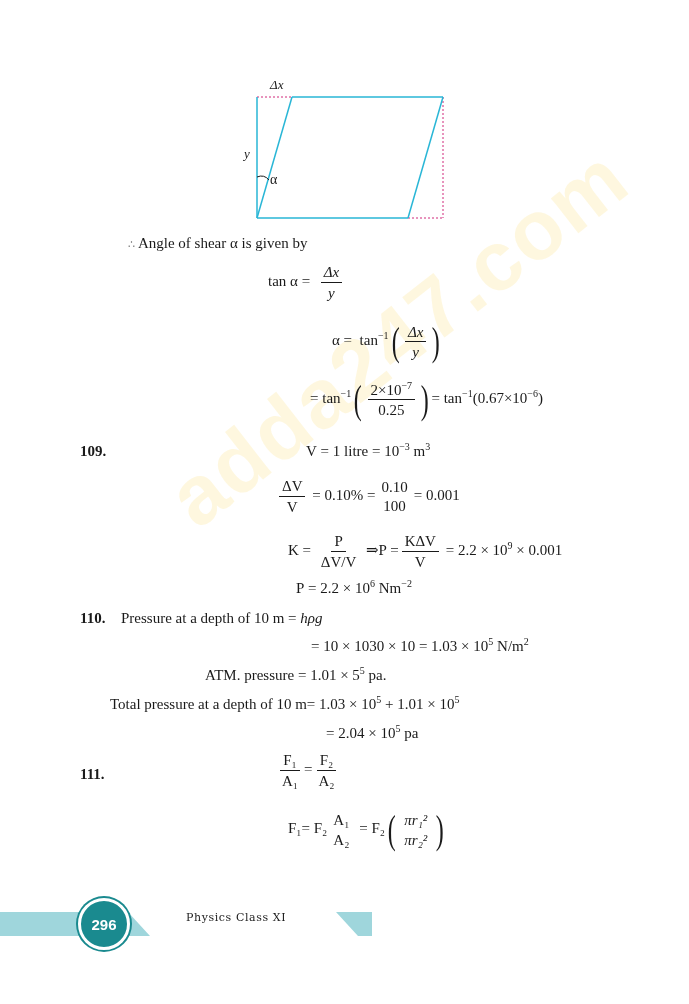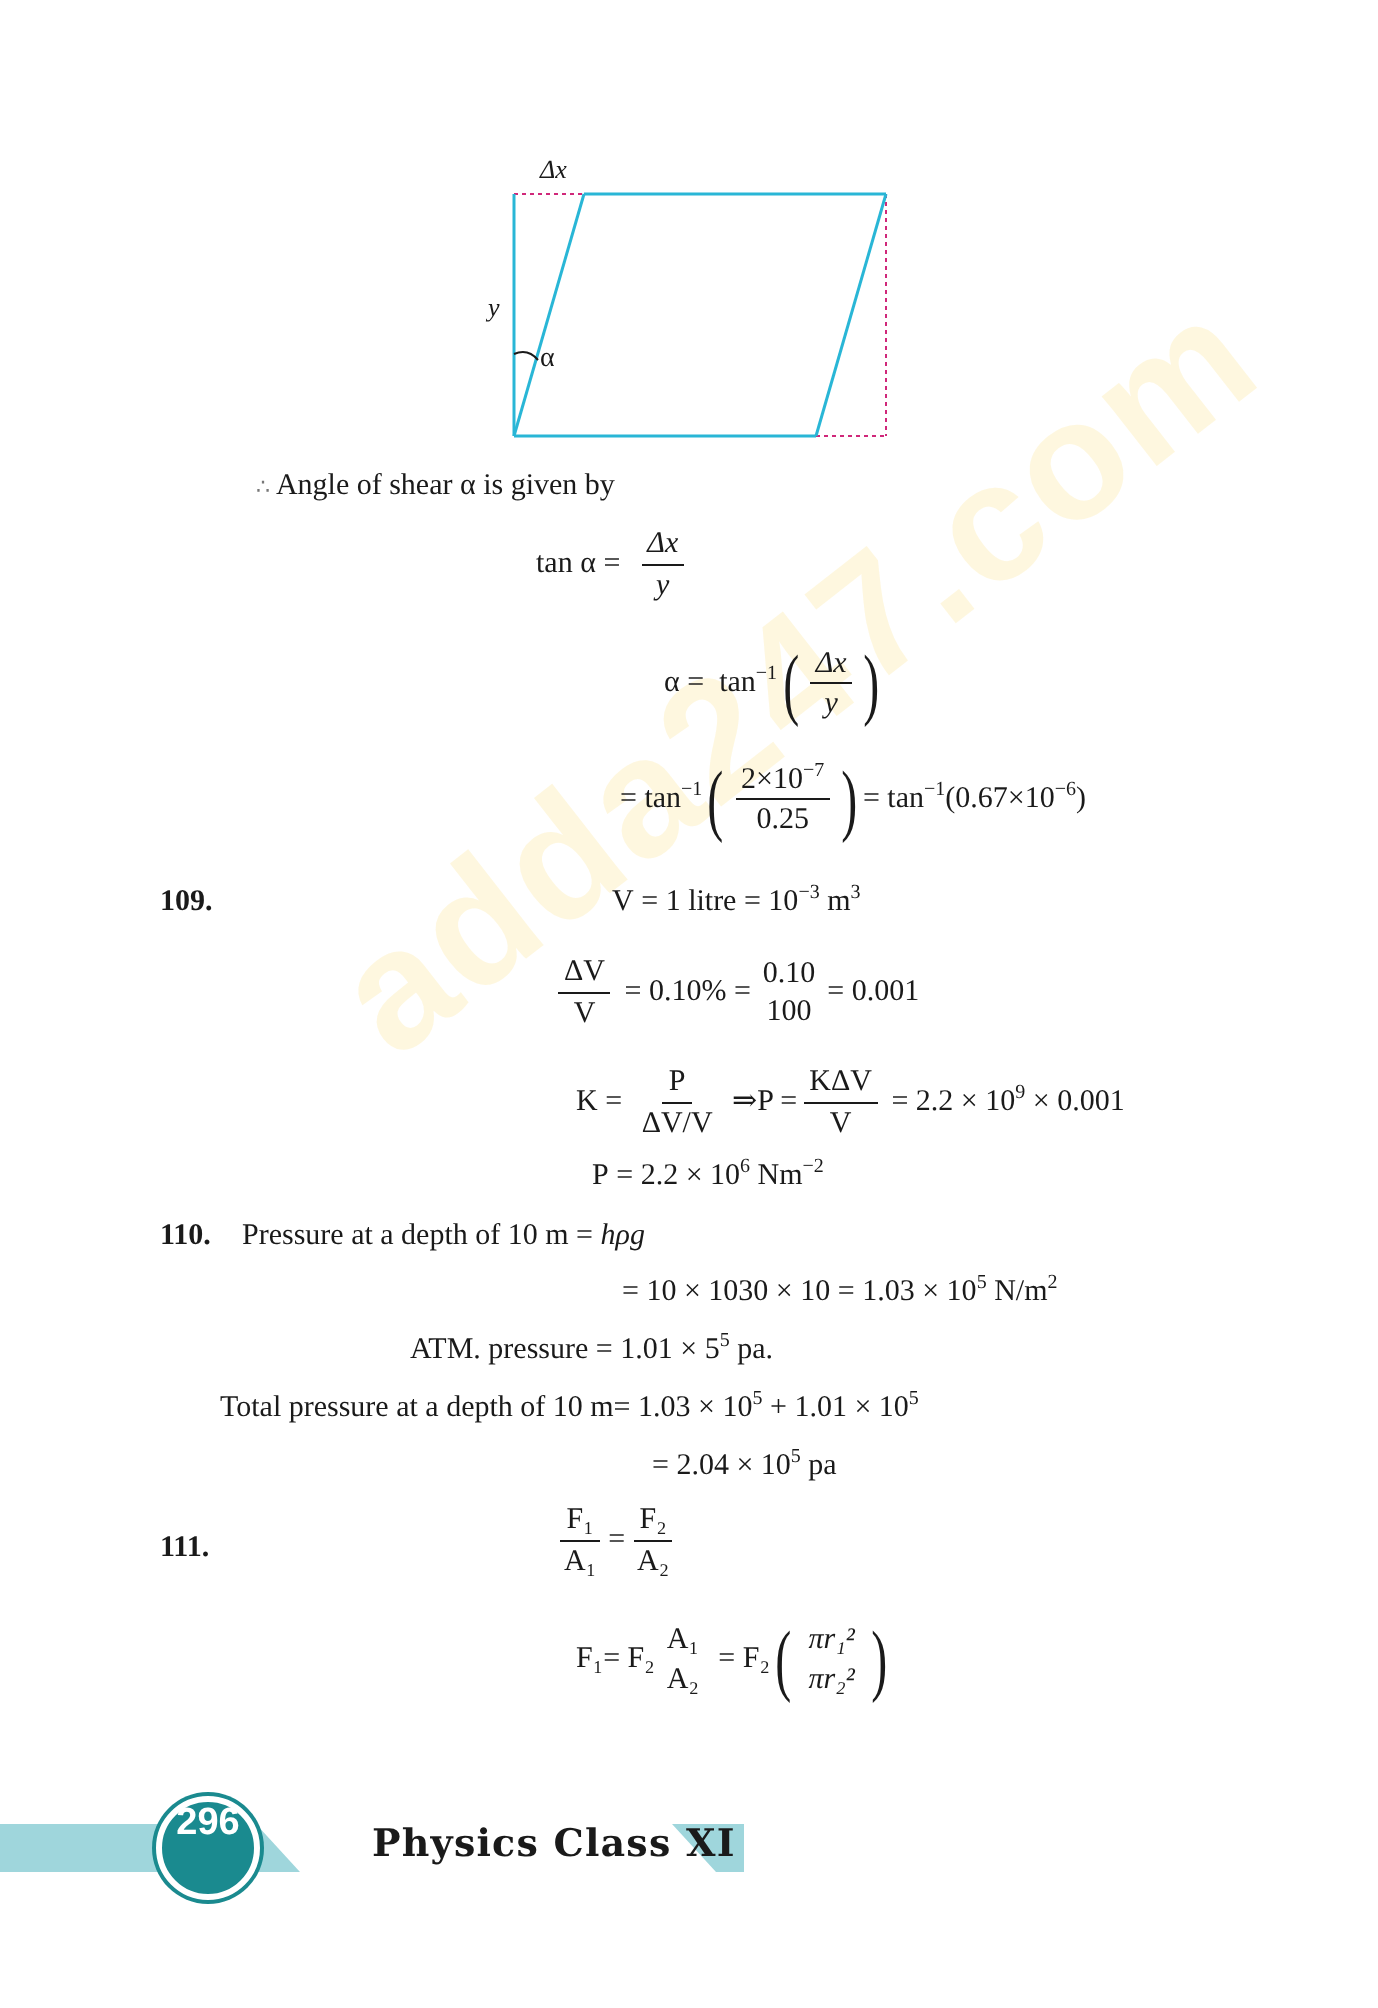--- a/index.html
+++ b/index.html
@@ -15,24 +15,24 @@
   .paren { font-size: 40px; font-weight: 100; vertical-align: middle; line-height: 1; transform: scaleX(0.6); display: inline-block; }
   sup { font-size: 10px; vertical-align: super; line-height: 0; }
   .qnum { font-weight: bold; }
   .it { font-style: italic; }
   .footer-band-left { position: absolute; left: 0; top: 912px; width: 150px; height: 24px; background: #9fd6dc;
                       clip-path: polygon(0 0, 128px 0, 150px 24px, 0 24px); }
   .footer-band-right { position: absolute; left: 336px; top: 912px; width: 36px; height: 24px; background: #9fd6dc;
                        clip-path: polygon(0 0, 36px 0, 36px 24px, 22px 24px); }
   .page-badge { position: absolute; left: 78px; top: 898px; width: 46px; height: 46px; border-radius: 50%;
                 background: #1a8a8f; border: 3px solid #ffffff; box-shadow: 0 0 0 2px #1a8a8f;
-                color: #fff; font-family: "Liberation Sans", sans-serif; font-weight: bold; font-size: 19px;
-                display: flex; justify-content: center; }
-  .footer-title { position: absolute; left: 186px; top: 911px; font-family: "DejaVu Serif", serif; font-size: 19px;
-                  letter-spacing: 0.6px; color: #1a1a1a; font-weight: bold; }
+                color: #fff; font-family: "Liberation Sans", sans-serif; font-weight: bold; font-size: 15px;
+                display: flex; align-items: center; justify-content: center; }
+  .footer-title { position: absolute; left: 186px; top: 911px; font-family: "DejaVu Serif", serif; font-size: 11px;
+                  letter-spacing: 0.6px; color: #1a1a1a; }
 </style>
 </head>
 <body>
 
 <div class="watermark">adda247.com</div>
 
 <svg class="abs" style="left:230px;top:70px;" width="230" height="160" viewBox="0 0 230 160">
   <line x1="27" y1="27" x2="62" y2="27" stroke="#d0287a" stroke-width="1" stroke-dasharray="2,2"></line>
   <line x1="213" y1="27" x2="213" y2="148" stroke="#d0287a" stroke-width="1" stroke-dasharray="2,2"></line>
   <line x1="178" y1="148" x2="213" y2="148" stroke="#d0287a" stroke-width="1" stroke-dasharray="2,2"></line>

